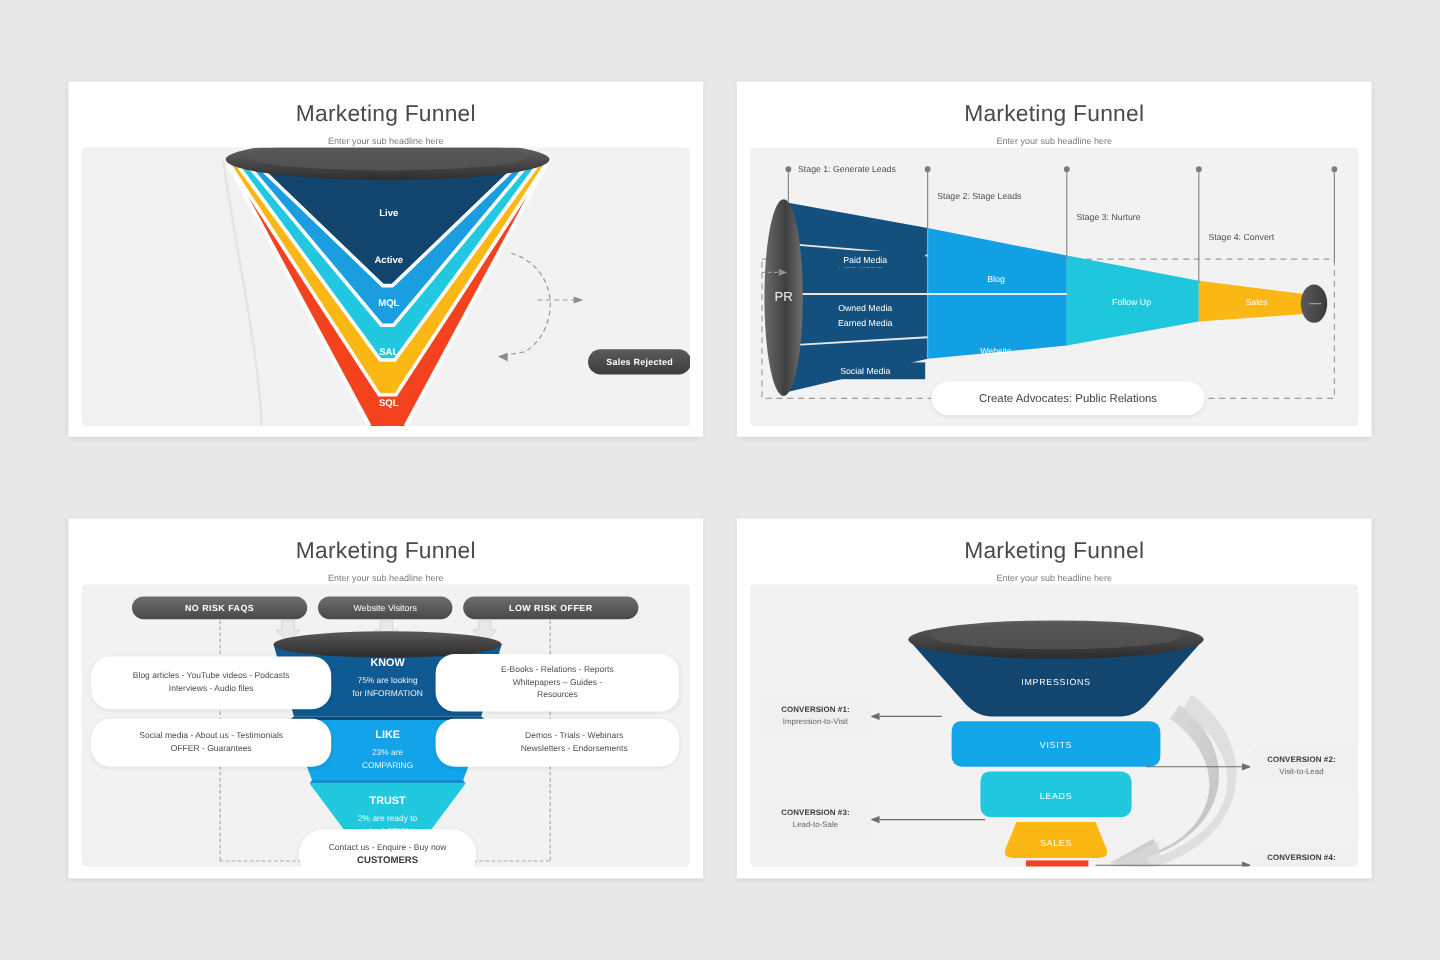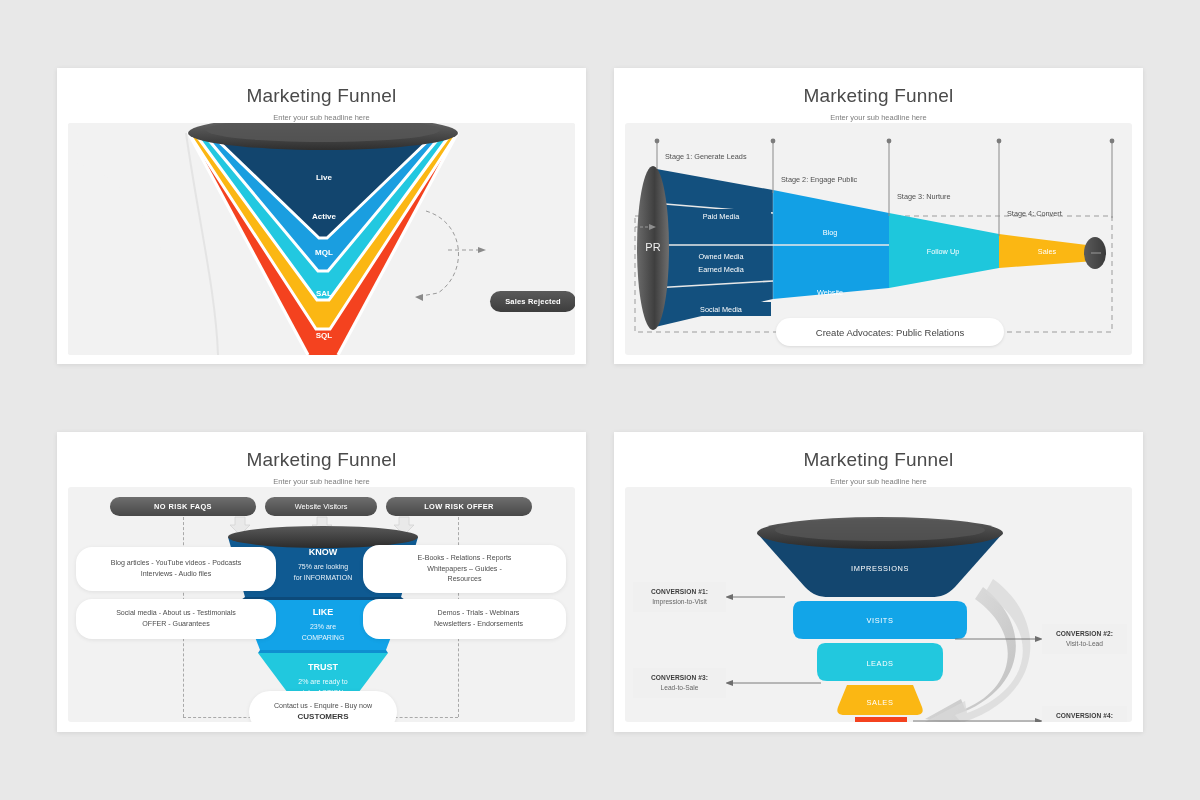--- a/index.html
+++ b/index.html
@@ -77,21 +77,21 @@
     width: 86px; height: 21px; border-radius: 11px;
     background: linear-gradient(180deg,#5a5a5a,#3d3d3d);
     color: #fff; font-size: 7.5px; font-weight: bold;
     display: flex; align-items: center; justify-content: center;
     letter-spacing: .2px;
   }
   .fun-label { fill:#fff; font-size:8px; font-weight:bold; text-anchor:middle; font-family:"Liberation Sans",sans-serif; }
 
   
   .stage-lbl {
-    position: absolute; font-size: 7.3px; color: #4f4f4f; white-space: nowrap; margin-top: 16px;
+    position: absolute; font-size: 7.3px; color: #4f4f4f; white-space: nowrap;
   }
   .seg-lbl { fill:#fff; font-size:7.3px; text-anchor:middle; font-family:"Liberation Sans",sans-serif; }
   .advocates {
     position: absolute; left: 151px; top: 195px;
     width: 228px; height: 28px; border-radius: 14px;
     background: #fff; box-shadow: 0 1px 3px rgba(0,0,0,.10);
     display:flex; align-items:center; justify-content:center;
     font-size: 9.5px; color: #444;
   }
 
@@ -322,21 +322,21 @@
           <rect x="46" y="139" width="100" height="14" fill="#13507e"></rect>
           <rect x="46" y="179" width="100" height="14" fill="#13507e"></rect>
           <text class="seg-lbl" x="96" y="96">Paid Media</text>
           <text class="seg-lbl" x="96" y="136">Owned Media</text>
           <text class="seg-lbl" x="96" y="149">Earned Media</text>
           <text class="seg-lbl" x="96" y="189">Social Media</text>
         </svg>
       </div>
 
       <div class="stage-lbl" style="left:40px; top:13px;">Stage 1: Generate Leads</div>
-      <div class="stage-lbl" style="left:156px; top:36px;">Stage 2: Engage Public</div>
+      <div class="stage-lbl" style="left:156px; top:36px;">Stage 2: Stage Leads</div>
       <div class="stage-lbl" style="left:272px; top:53px;">Stage 3: Nurture</div>
       <div class="stage-lbl" style="left:382px; top:70px;">Stage 4: Convert</div>
 
       <div class="advocates">Create Advocates: Public Relations</div>
     </div>
   </div>
 
   <div class="slide" id="slide3">
     <div class="s-title">Marketing Funnel</div>
     <div class="s-sub">Enter your sub headline here</div>

